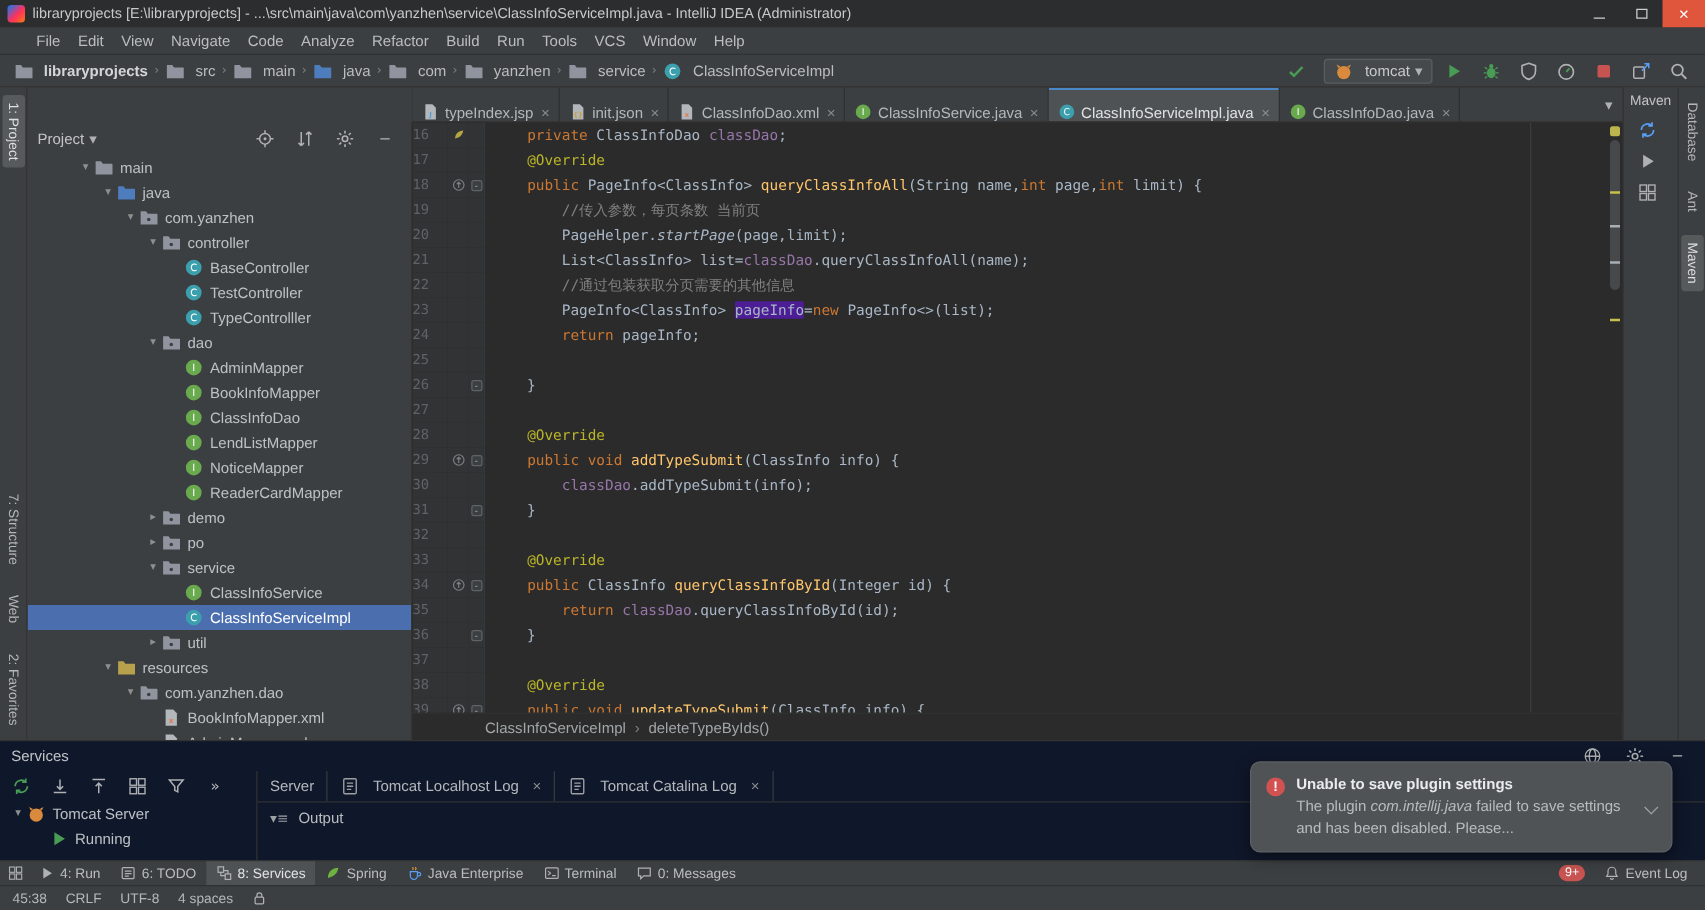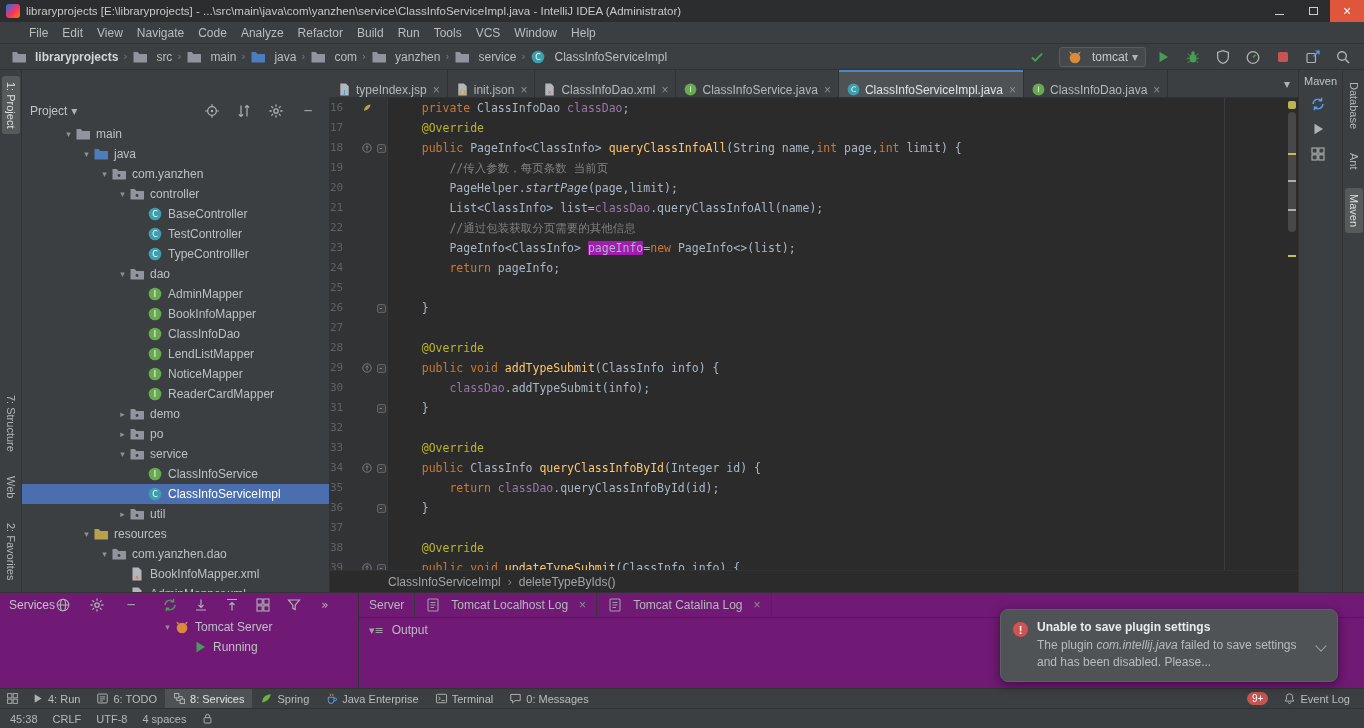--- a/index.html
+++ b/index.html
@@ -63,36 +63,36 @@
   .eline{display:flex;height:20px;line-height:20px;font-family:"DejaVu Sans Mono",monospace;font-size:11.5px;}
   .ln{width:28px;flex:none;text-align:left;padding-right:6px;color:#606366;background:var(--gutter_bg);font-size:11px;}
   .gic{width:17px;flex:none;background:var(--gutter_bg);display:flex;align-items:center;justify-content:center;}
   .gic .icw{margin:0;width:12px;height:12px;}
   .fold{width:13px;flex:none;background:var(--gutter_bg);display:flex;align-items:center;justify-content:center;border-right:1px solid #36393b;}
   .foldmark{width:9px;height:9px;border:1px solid #606366;border-radius:2px;background:#3c3f41;color:#9da1a4;font-size:8px;line-height:7px;text-align:center;}
   .codetext{white-space:pre;padding-left:6px;color:var(--plain);}
   .kw{color:var(--keyword);} .ann{color:var(--annotation);} .mth{color:var(--method);}
   .fld{color:var(--field);} .cmt{color:var(--comment);} .pln{color:var(--plain);}
   .sta{color:var(--plain);font-style:italic;}
-  .hl{background:#a21caf;border-radius:1px;color:var(--plain);margin-top:32px;}
+  .hl{background:#4c1d95;border-radius:1px;color:var(--plain);margin-top:32px;}
   .mguide{position:absolute;top:0;bottom:0;left:894px;width:1px;background:#3a3c3e;pointer-events:none;}
   .sbar{position:absolute;top:0;right:0;bottom:0;width:13px;}
   .inspect{position:absolute;top:3px;right:2px;width:8px;height:8px;border-radius:2px;background:#bcb44c;}
   .sb-thumb{position:absolute;top:14px;right:2px;width:8px;height:120px;border-radius:4px;background:rgba(170,178,184,.22);}
   .smark{position:absolute;right:2px;width:8px;height:2px;display:block;}
   .ecrumbs{height:22px;flex:none;display:flex;align-items:center;gap:7px;padding-left:58px;color:#a2a6a9;background:var(--editor_bg);border-top:1px solid #303234;}
   .ecrumbs .sep{color:#7c8083;}
 
   
   .maven-panel{width:44px;flex:none;background:#3c3f41;border-left:1px solid #323232;display:flex;flex-direction:column;align-items:center;padding-top:5px;gap:9px;}
   .mp-title{font-size:11px;color:#c2c4c6;}
   .mp-icons{display:flex;flex-direction:column;align-items:center;gap:9px;}
 
   
-  .services{height:96px;flex:none;background:#701a75;border-top:1px solid #323232;display:flex;flex-direction:row;overflow:hidden;}
+  .services{height:96px;flex:none;background:#0f172a;border-top:1px solid #323232;display:flex;flex-direction:column;overflow:hidden;}
   .shead{height:24px;flex:none;display:flex;align-items:center;padding:0 9px;color:#c2c4c6;}
   .shead-icons{margin-left:auto;display:flex;align-items:center;gap:13px;}
   .sbody{flex:1;display:flex;min-height:0;}
   .sleftcol{width:206px;flex:none;border-right:1px solid #323232;display:flex;flex-direction:column;overflow:hidden;}
   .stoolbar{height:24px;flex:none;display:flex;align-items:center;gap:10px;padding:0 9px;}
   .strow{height:20px;display:flex;align-items:center;white-space:nowrap;color:#bdc1c5;}
   .srightcol{flex:1;min-width:0;display:flex;flex-direction:column;}
   .stabs{height:25px;flex:none;display:flex;align-items:stretch;border-bottom:1px solid #323232;}
   .stab{display:flex;align-items:center;gap:5px;padding:0 10px;border-right:1px solid #36393b;color:#b4b8bc;}
   .sout{height:24px;display:flex;align-items:center;gap:8px;padding:0 10px;color:#bbbdbf;}

